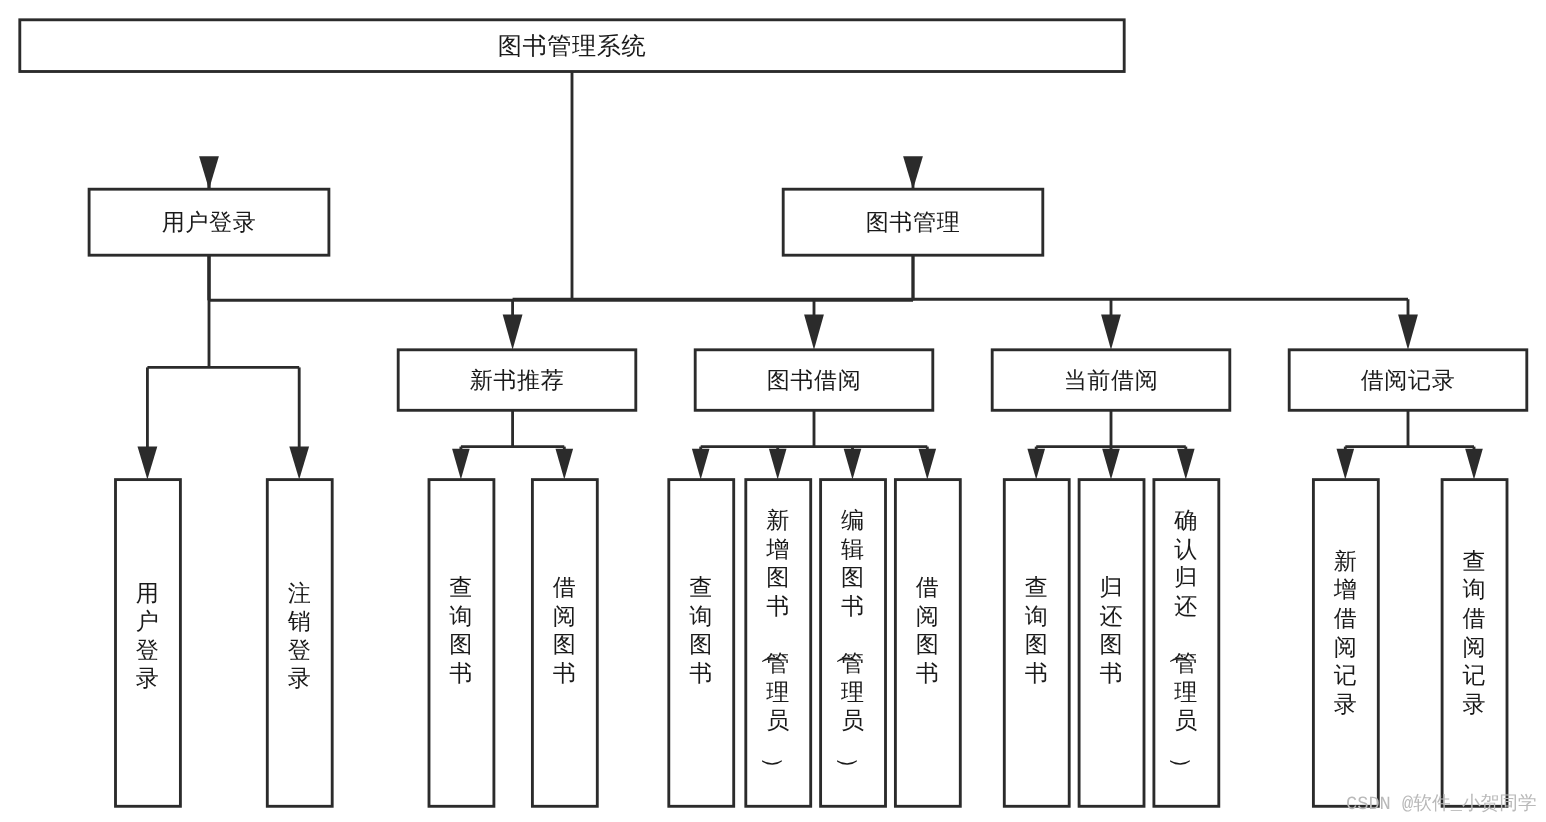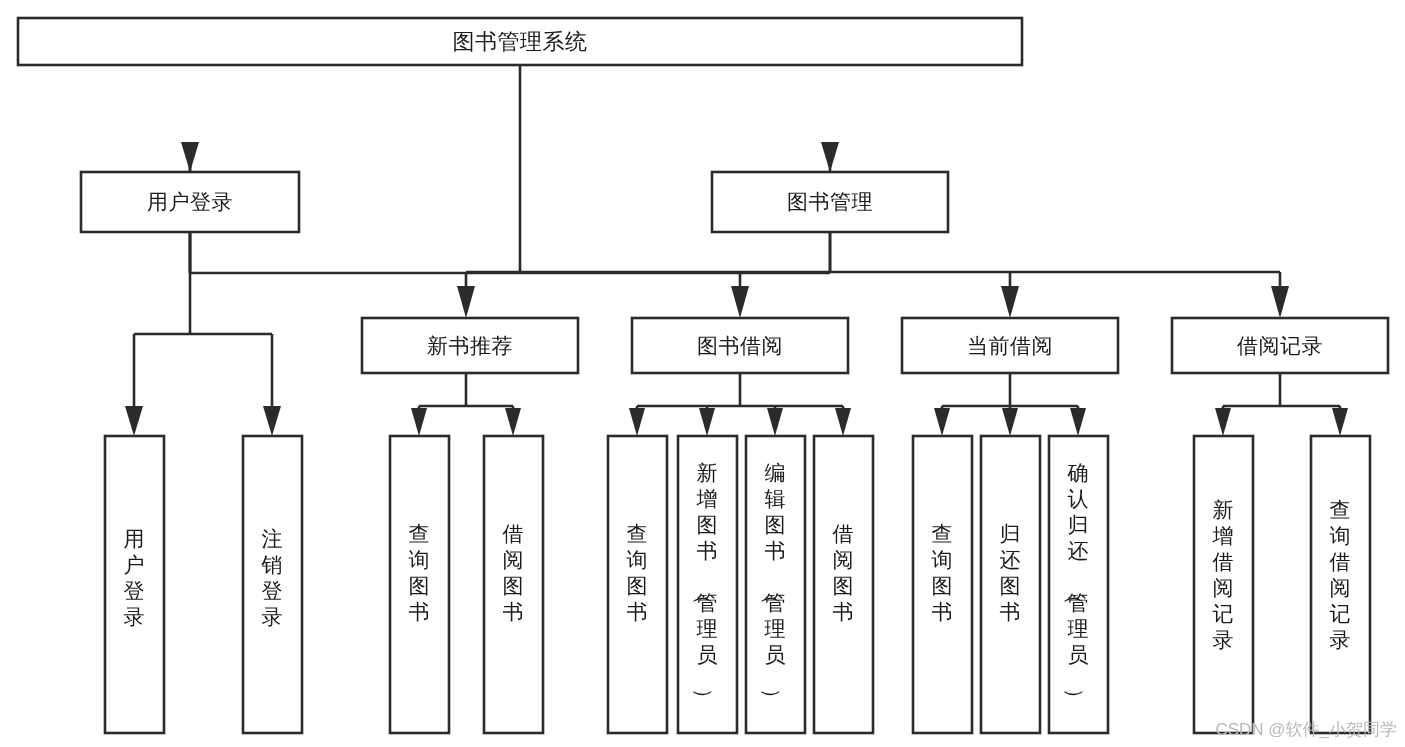--- a/index.html
+++ b/index.html
@@ -54,21 +54,21 @@
     stroke-linecap: butt;
   }
   .arrow-head {
     fill: #2b2b2b;
     stroke: none;
   }
   .watermark {
     position: absolute;
     right: 8px;
     bottom: 6px;
-    font-family: Liberation Sans, sans-serif;
+    font-family: Liberation Mono, monospace;
     font-size: 17px;
     color: #b9b9b9;
     white-space: nowrap;
     user-select: none;
     margin-top: 28px;
   }
 </style>
 </head>
 <body>
 

